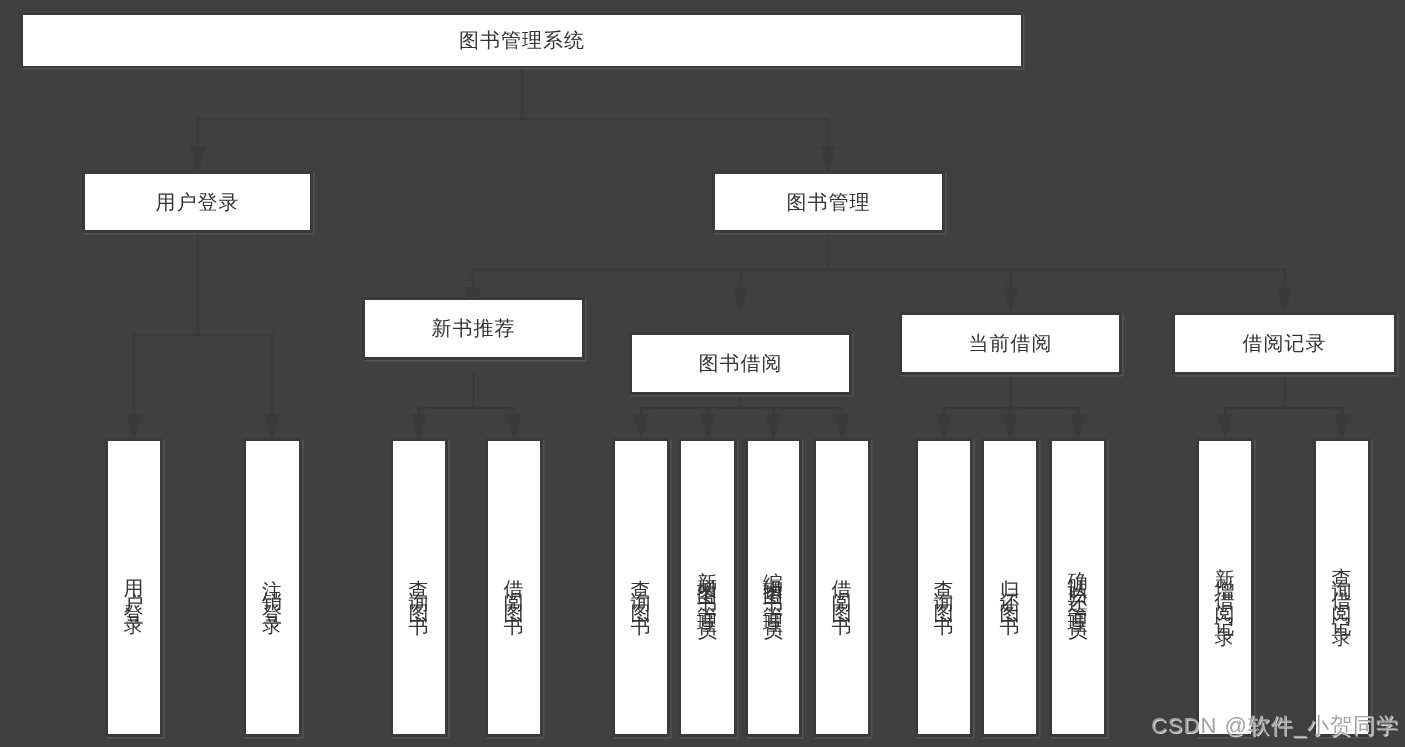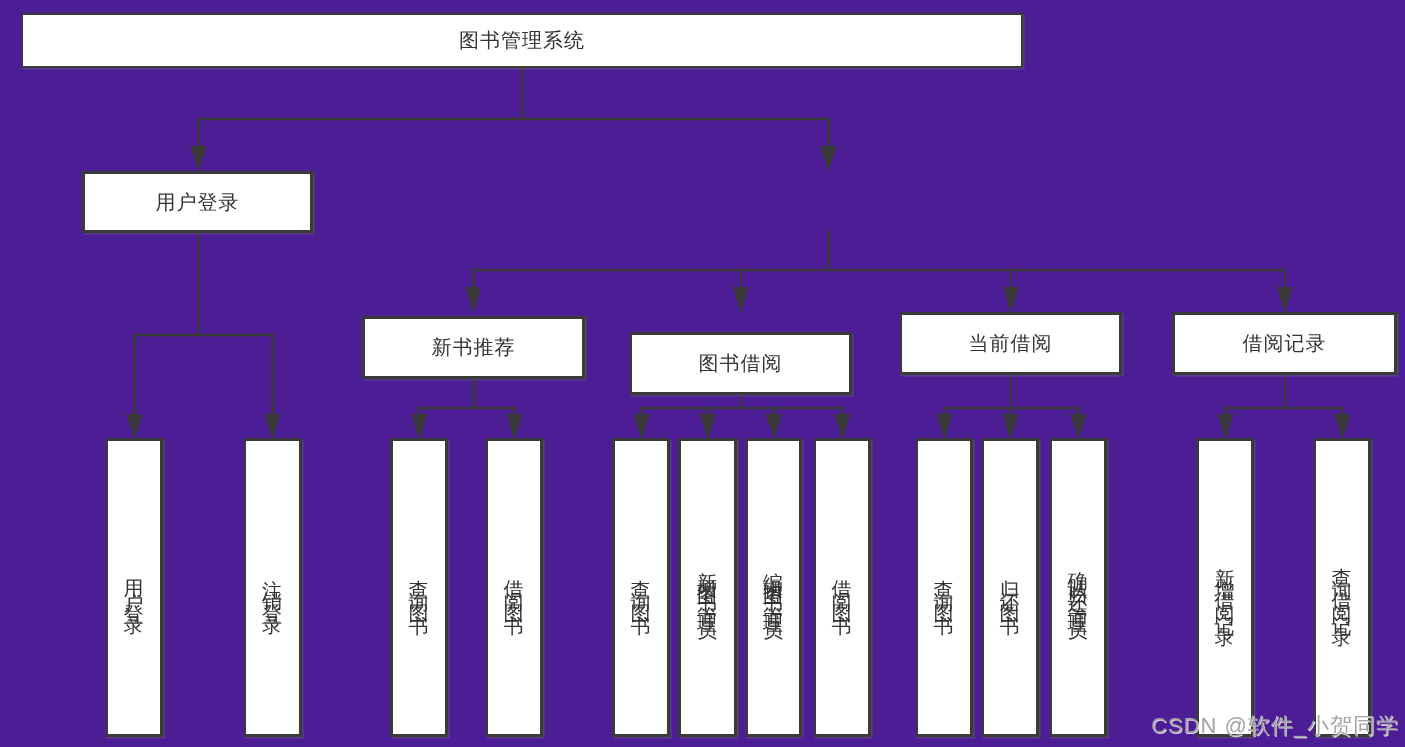--- a/index.html
+++ b/index.html
@@ -1,19 +1,19 @@
 <!DOCTYPE html>
 <html><head>
 <meta charset="utf-8">
 <style>
   html,body{margin:0;padding:0;background:#fff;}
   .canvas{
     position:relative;
     width:1405px;height:747px;
-    background:#4c1d95;
+    background:#404040;
     font-family:"Liberation Sans","DejaVu Sans",sans-serif;
     overflow:hidden;
   }
   .connectors{position:absolute;left:0;top:0;z-index:0;}
   .box{
     position:absolute;z-index:1;
     background:#fff;
     border:3px solid #3a3a3a;
     box-sizing:border-box;
     display:flex;align-items:center;justify-content:center;
@@ -109,22 +109,25 @@
     </g>
   </svg>
 
   <div class="box root" style="left:21px;top:13px;width:1002px;height:55px">
     <span>图书管理系统</span>
   </div>
 
   <div class="box" style="left:82px;top:171px;width:231px;height:62px">
     <span>用户登录</span>
   </div>
+  <div class="box" style="left:712px;top:171px;width:233px;height:62px">
+    <span>图书管理</span>
+  </div>
 
-  <div class="box" style="left:362px;top:316px;width:223px;height:63px">
+  <div class="box" style="left:362px;top:297px;width:223px;height:63px">
     <span>新书推荐</span>
   </div>
   <div class="box" style="left:629px;top:332px;width:223px;height:63px">
     <span>图书借阅</span>
   </div>
   <div class="box" style="left:899px;top:312px;width:223px;height:63px">
     <span>当前借阅</span>
   </div>
   <div class="box" style="left:1172px;top:312px;width:225px;height:63px">
     <span>借阅记录</span>

